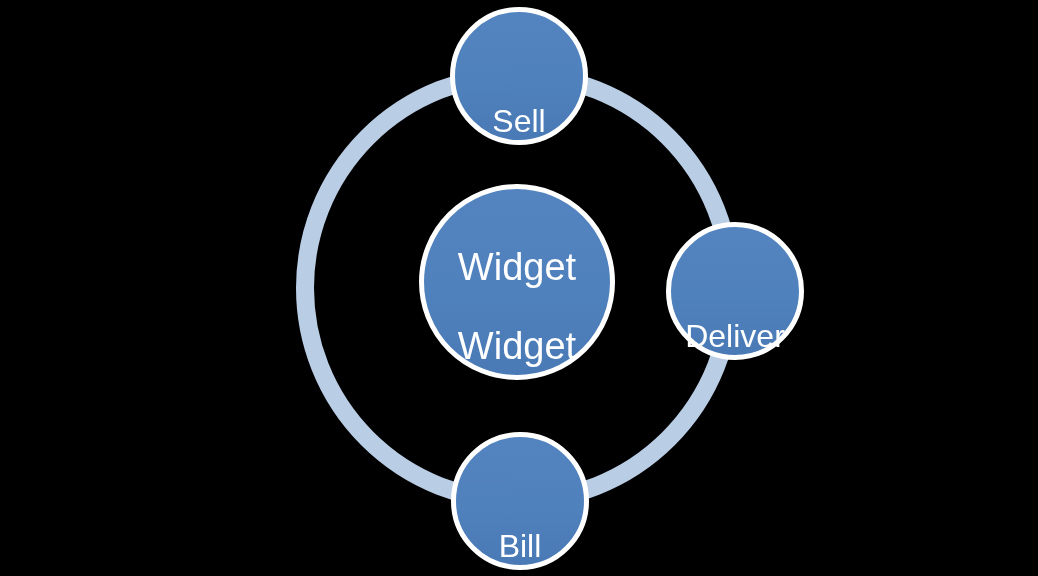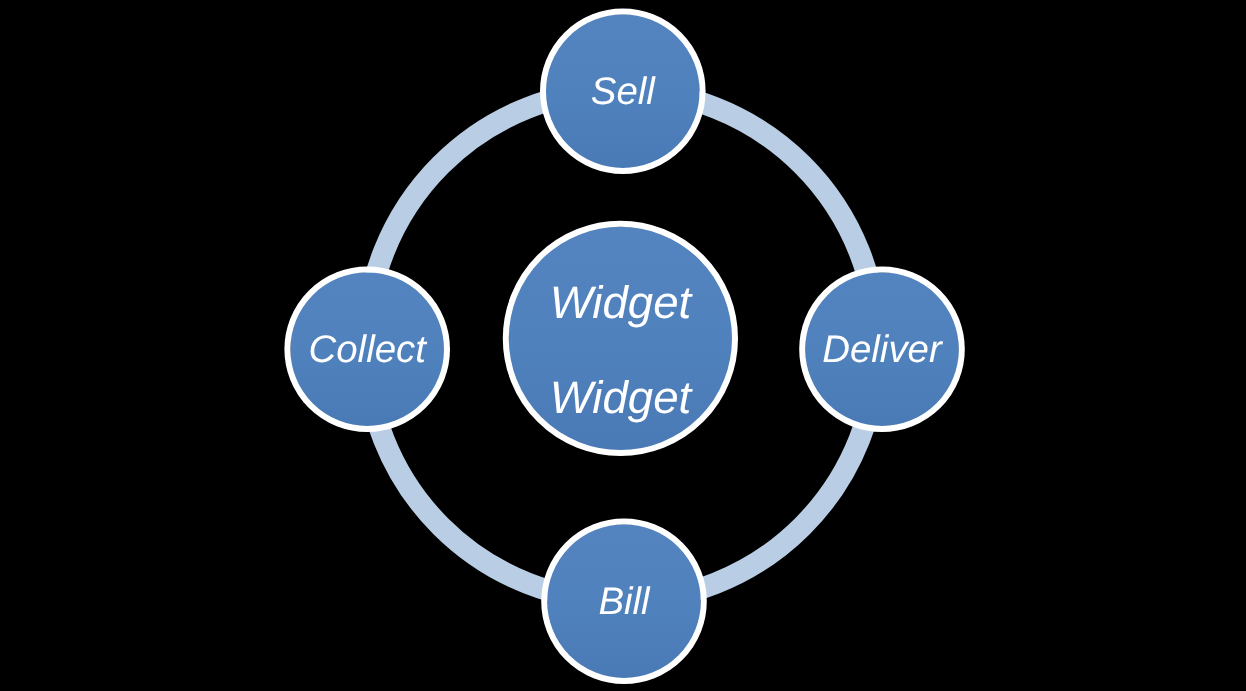--- a/index.html
+++ b/index.html
@@ -27,25 +27,24 @@
     border-radius: 50%;
   }
   
   .node {
     position: absolute;
     box-sizing: border-box;
     border: 5px solid #ffffff;
     border-radius: 50%;
     background: linear-gradient(180deg, #5484bf 0%, #4f81bd 55%, #4a7ab5 100%);
     display: flex;
-    align-items: center;
+    align-items: flex-end;
     justify-content: center;
     text-align: center;
     color: #ffffff;
-    font-style: italic;
   }
   .node.center {
     left: 419px;
     top: 184px;
     width: 196px;
     height: 196px;
     font-size: 38px;
     line-height: 58px;
   }
   .node.center .label span {
@@ -81,17 +80,14 @@
   </div>
 
   <div class="node sat pos-right">
     <span>Deliver</span>
   </div>
 
   <div class="node sat pos-bottom">
     <span>Bill</span>
   </div>
 
-  <div class="node sat pos-left">
-    <span>Collect</span>
-  </div>
 
 </div>
 
 </body></html>

